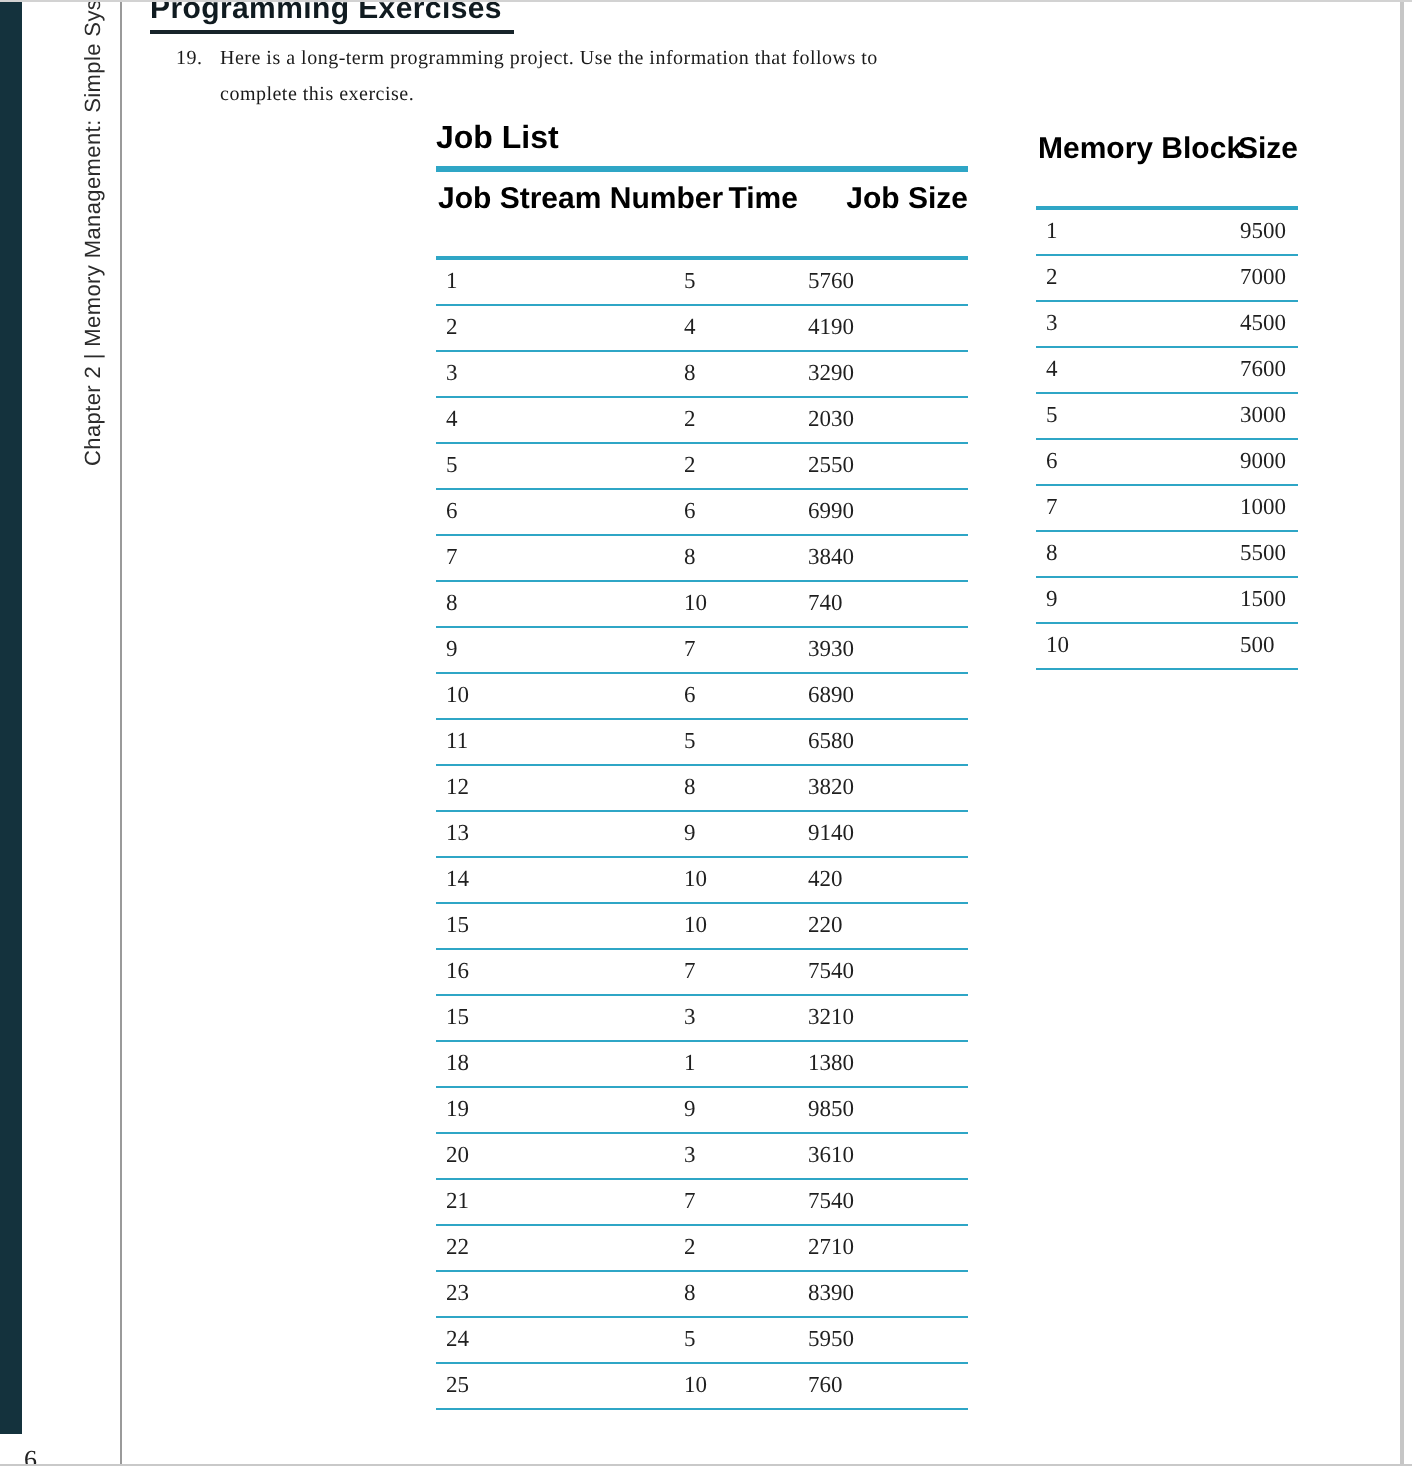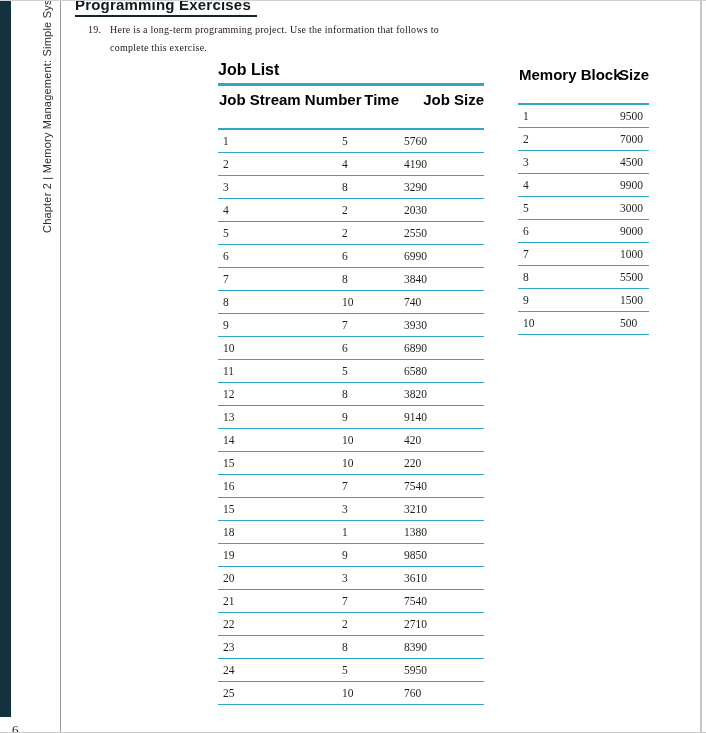--- a/index.html
+++ b/index.html
@@ -284,21 +284,21 @@
           <tr>
             <td>2</td>
             <td>7000</td>
           </tr>
           <tr>
             <td>3</td>
             <td>4500</td>
           </tr>
           <tr>
             <td>4</td>
-            <td>9900</td>
+            <td>7600</td>
           </tr>
           <tr>
             <td>5</td>
             <td>3000</td>
           </tr>
           <tr>
             <td>6</td>
             <td>9000</td>
           </tr>
           <tr>

